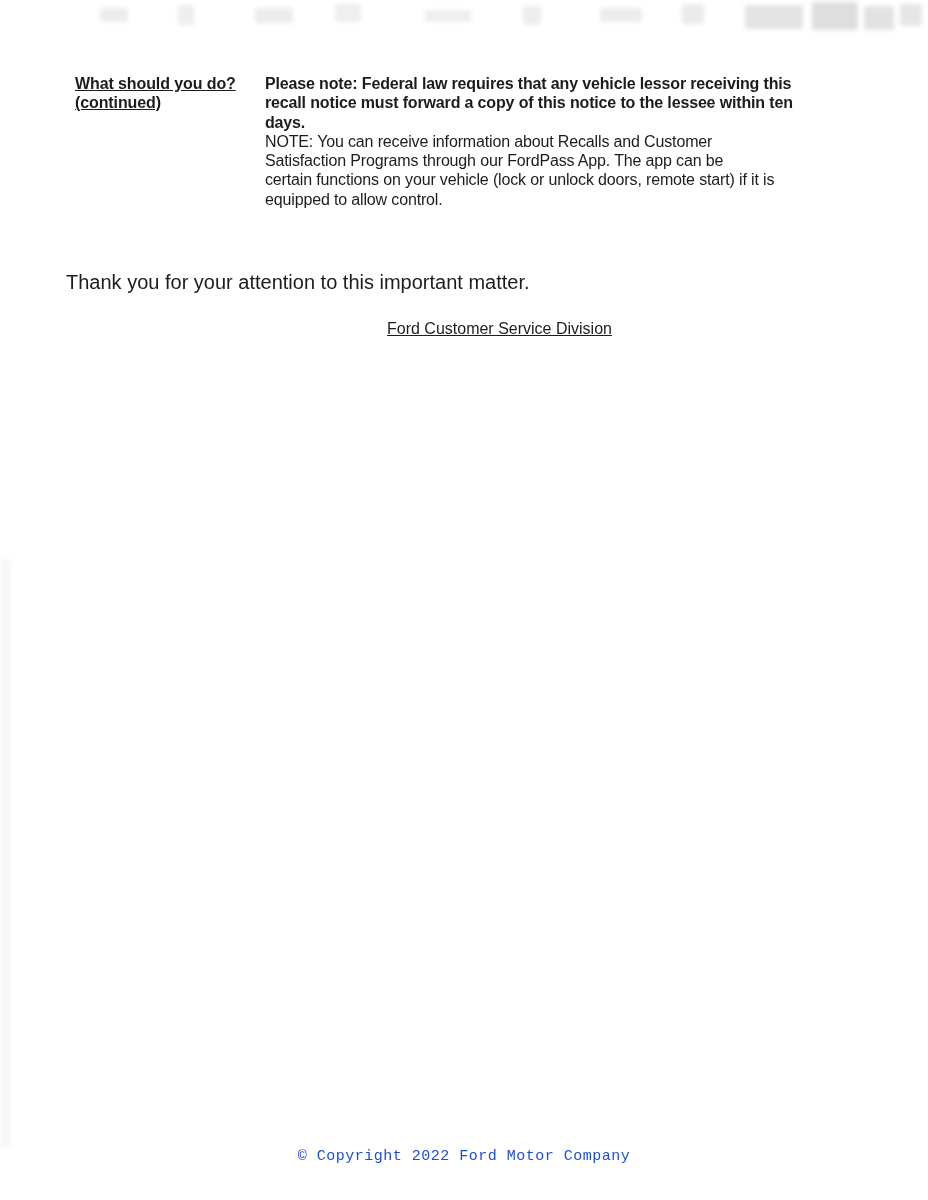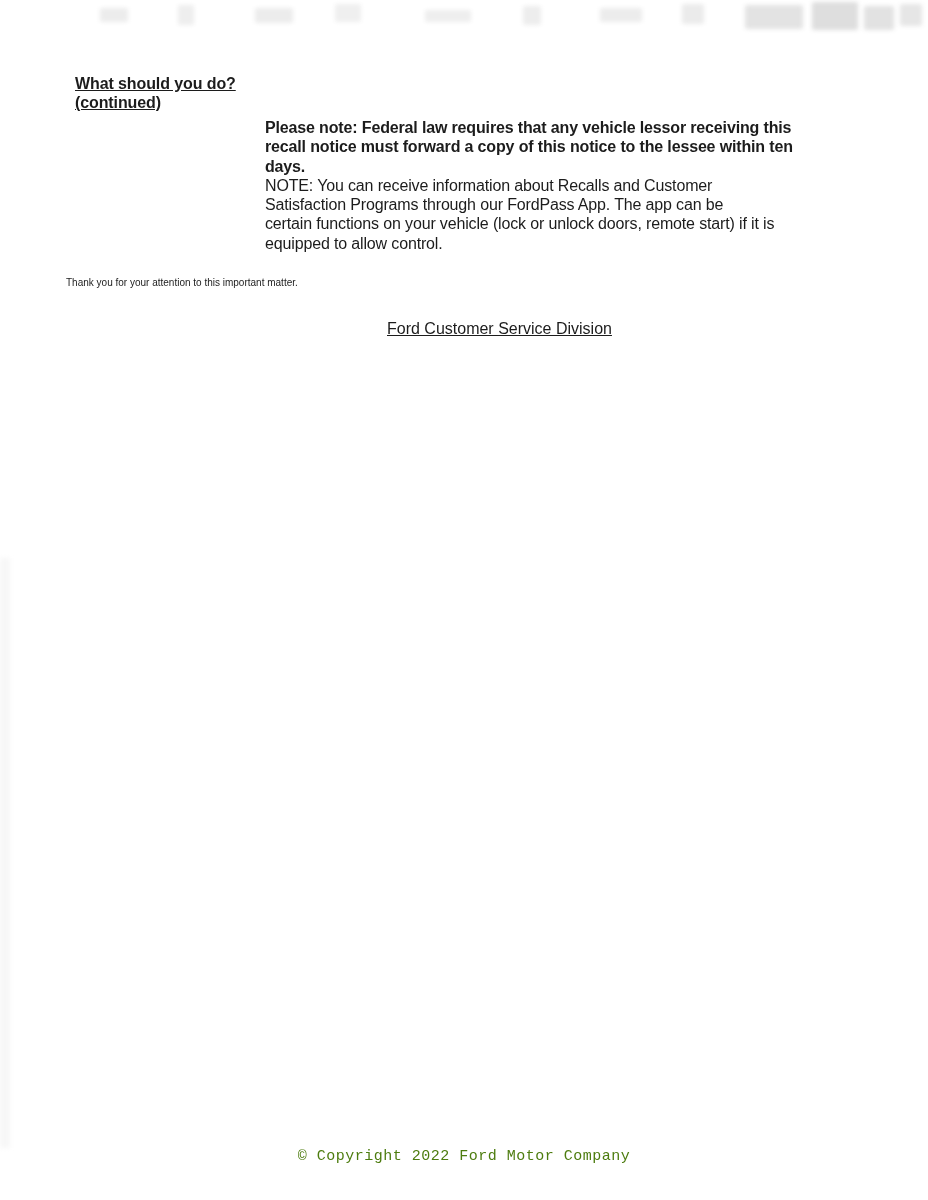--- a/index.html
+++ b/index.html
@@ -34,33 +34,32 @@
     text-decoration: underline;
   }
   .body-col {
     position: absolute;
     left: 265px;
     top: 74px;
     width: 600px;
     font-size: 16px;
     line-height: 19.3px;
     letter-spacing: -0.15px;
-    margin-top: 44px;
   }
   .body-col .line {
     white-space: nowrap;
   }
   .bold-line {
     font-weight: bold;
   }
   .closing-line {
     position: absolute;
     left: 66px;
     top: 273px;
-    font-size: 10px;
+    font-size: 20px;
     line-height: 19.3px;
     white-space: nowrap;
   }
   .signature-line {
     position: absolute;
     left: 387px;
     top: 319px;
     font-size: 16px;
     line-height: 19.3px;
     white-space: nowrap;
@@ -68,21 +67,21 @@
   }
   .footer-copyright {
     position: absolute;
     left: 0;
     top: 1147px;
     width: 928px;
     text-align: center;
     font-family: "Liberation Mono", monospace;
     font-size: 15px;
     line-height: 20px;
-    color: #4d7c0f;
+    color: #1d4ed8;
     letter-spacing: 0.5px;
     white-space: nowrap;
   }
   
   .scan-noise-top span {
     position: absolute;
     display: block;
     filter: blur(2px);
     border-radius: 2px;
   }

